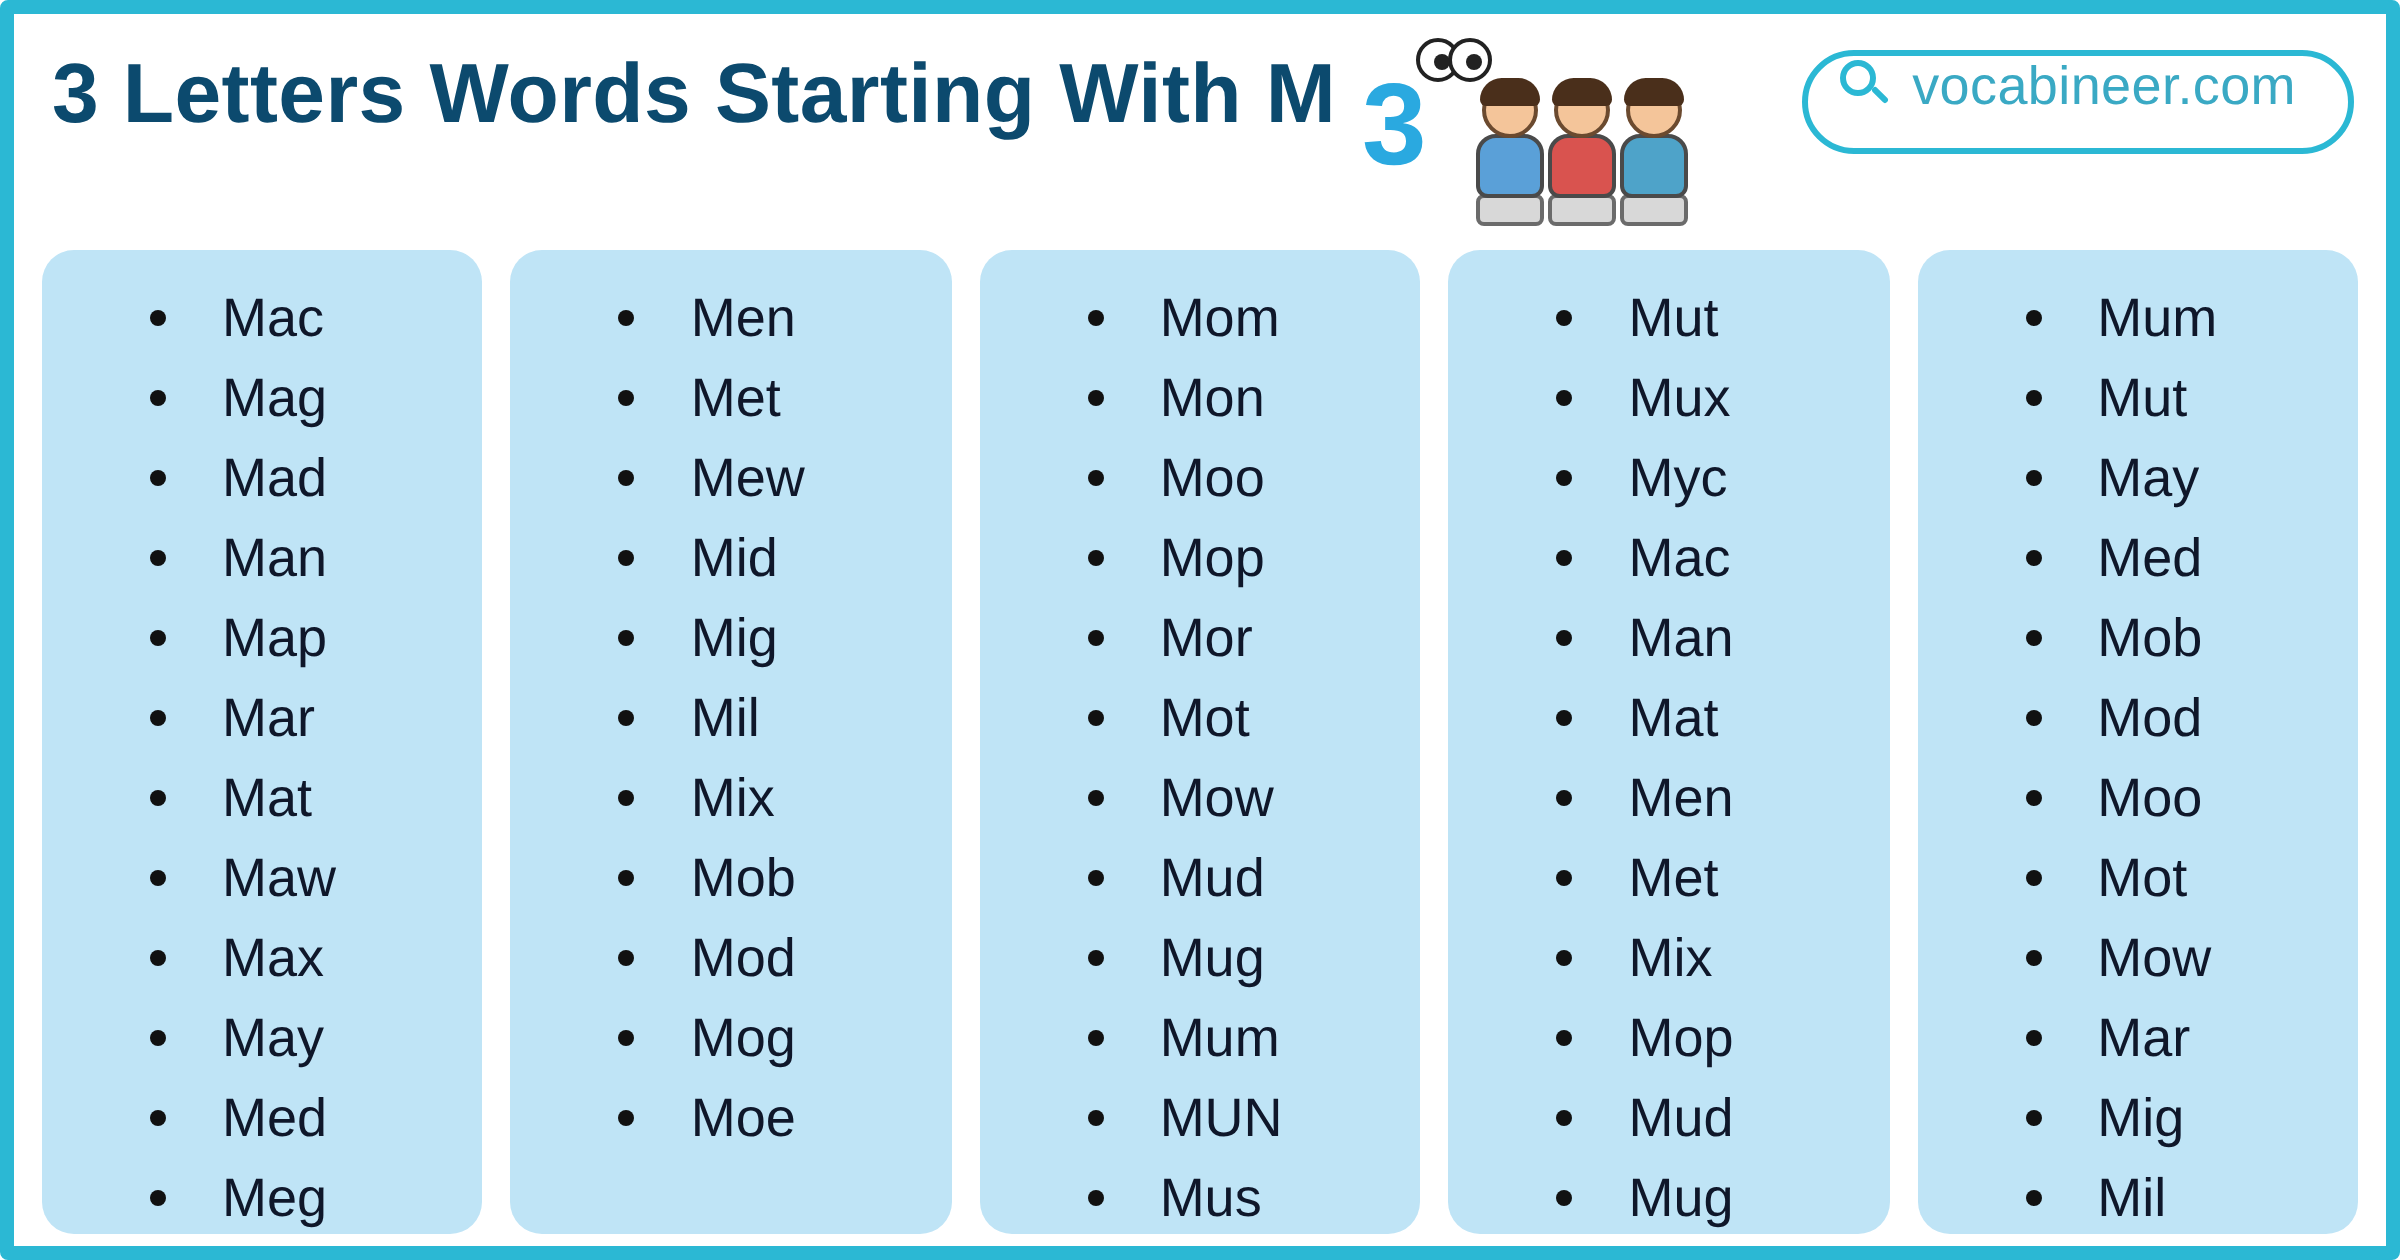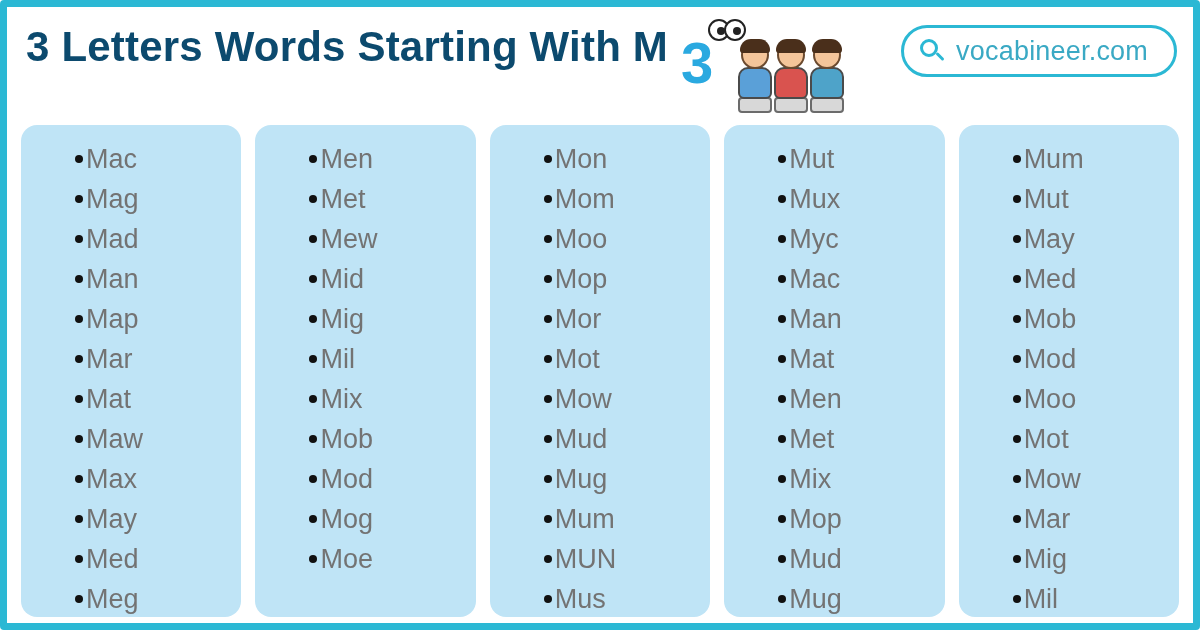--- a/index.html
+++ b/index.html
@@ -110,21 +110,21 @@
   #kid2 { left: 92px; }
   #kid2 .body { background: #d9534f; }
   #kid3 { left: 128px; }
   #kid3 .body { background: #4ea3c9; }
 
   #brand {
     position: absolute;
     right: 16px;
     top: 18px;
     display: flex;
-    align-items: center;
+    align-items: flex-start;
     gap: 10px;
     height: 52px;
     padding: 0 26px 0 14px;
     border: 3px solid #2bb8d4;
     border-radius: 30px;
     background: #ffffff;
   }
   #brand .mag {
     width: 28px;
     height: 28px;
@@ -166,23 +166,23 @@
     border-radius: 16px;
     padding: 14px 10px 10px 10px;
     overflow: hidden;
   }
   .column ul {
     list-style: none;
   }
   .column li {
     display: flex;
     align-items: center;
-    gap: 3px;
+    gap: 28px;
     font-size: 27px;
-    color: #737373;
+    color: #0f172a;
     height: 40px;
     padding-left: 44px;
     white-space: nowrap;
   }
   .column li .bullet {
     width: 8px;
     height: 8px;
     background: #111111;
     border-radius: 50%;
     flex: 0 0 8px;
@@ -334,25 +334,25 @@
             <span class="bullet"></span>
             <span>Moe</span>
           </li>
       </ul>
     </div>
 
     <div class="column">
       <ul>
         <li>
             <span class="bullet"></span>
+            <span>Mom</span>
+          </li>
+        <li>
+            <span class="bullet"></span>
             <span>Mon</span>
-          </li>
-        <li>
-            <span class="bullet"></span>
-            <span>Mom</span>
           </li>
         <li>
             <span class="bullet"></span>
             <span>Moo</span>
           </li>
         <li>
             <span class="bullet"></span>
             <span>Mop</span>
           </li>
         <li>

